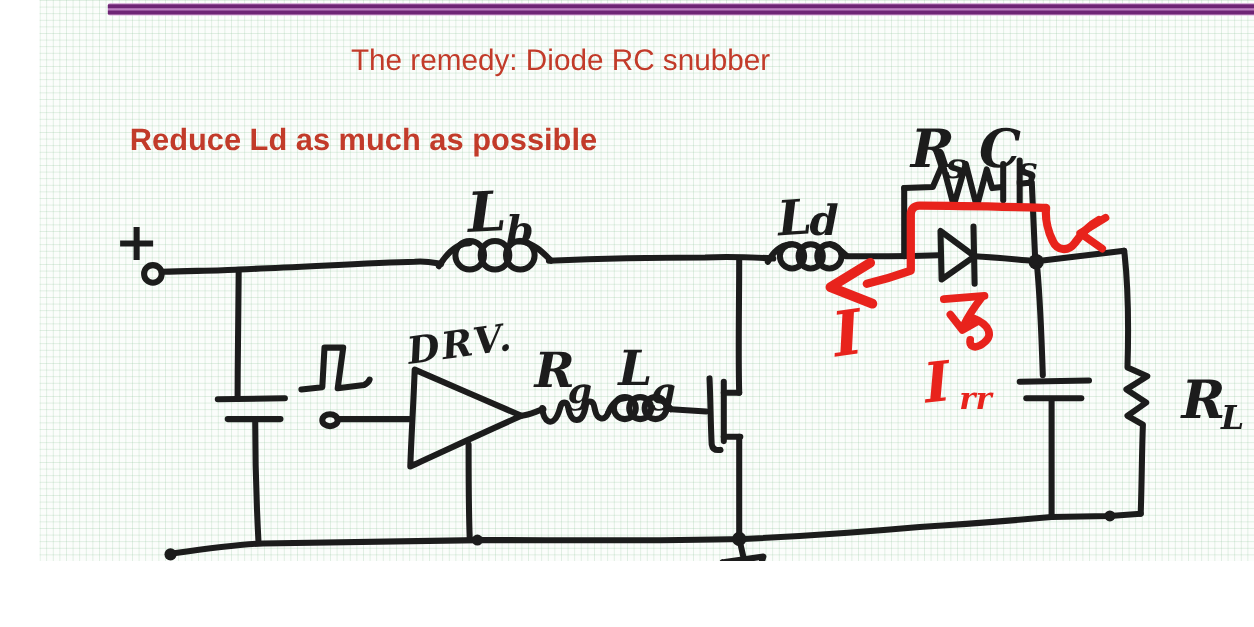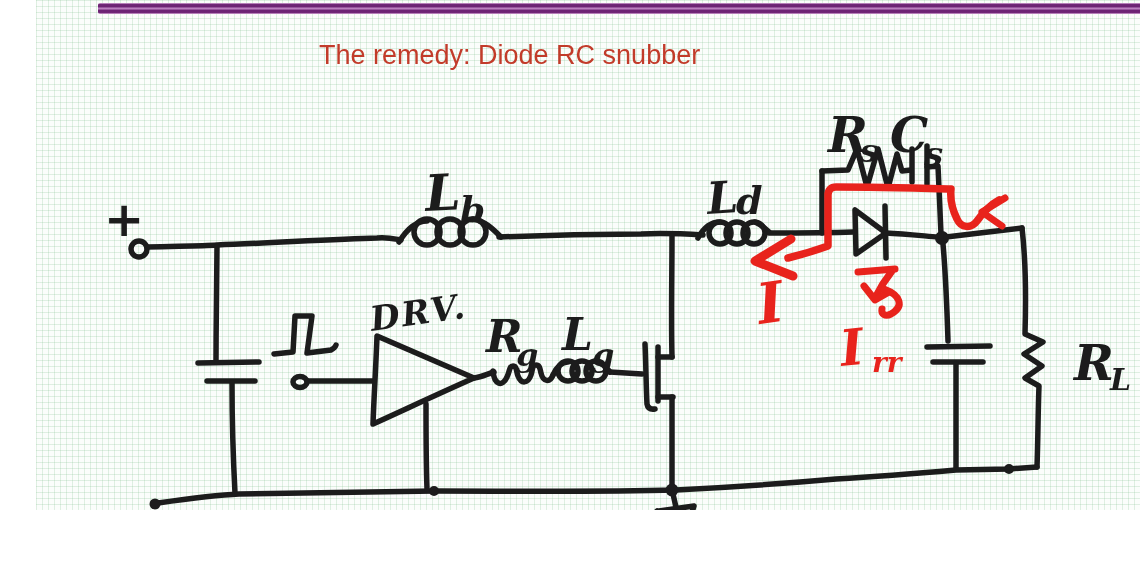--- a/index.html
+++ b/index.html
@@ -38,20 +38,21 @@
   .hw-sign{font-family:"DejaVu Sans", sans-serif;font-weight:bold;fill:#1c1c1c;font-style:normal;}
 </style>
 </head>
 <body>
 
 <div id="slide">
 
   <div class="top-rule"></div>
 
   <div class="print print-title">The remedy: Diode RC snubber</div>
+  <div class="print print-note">Reduce Ld as much as possible</div>
 
   <svg width="1140" height="570" viewBox="0 0 1140 570">
 
     <g>
 
       <text class="hw hw-sign" x="68" y="236" font-size="48">+</text>
       <circle class="pen" cx="103" cy="249" r="8"></circle>
       <text class="hw hw-sign" x="104" y="541" font-size="40">−</text>
 
       <path class="pen" d="M 111,247 C 150,246 166,246 181,245 C 235,243 300,239 341,238 C 352,237 359,239 365,240"></path>

